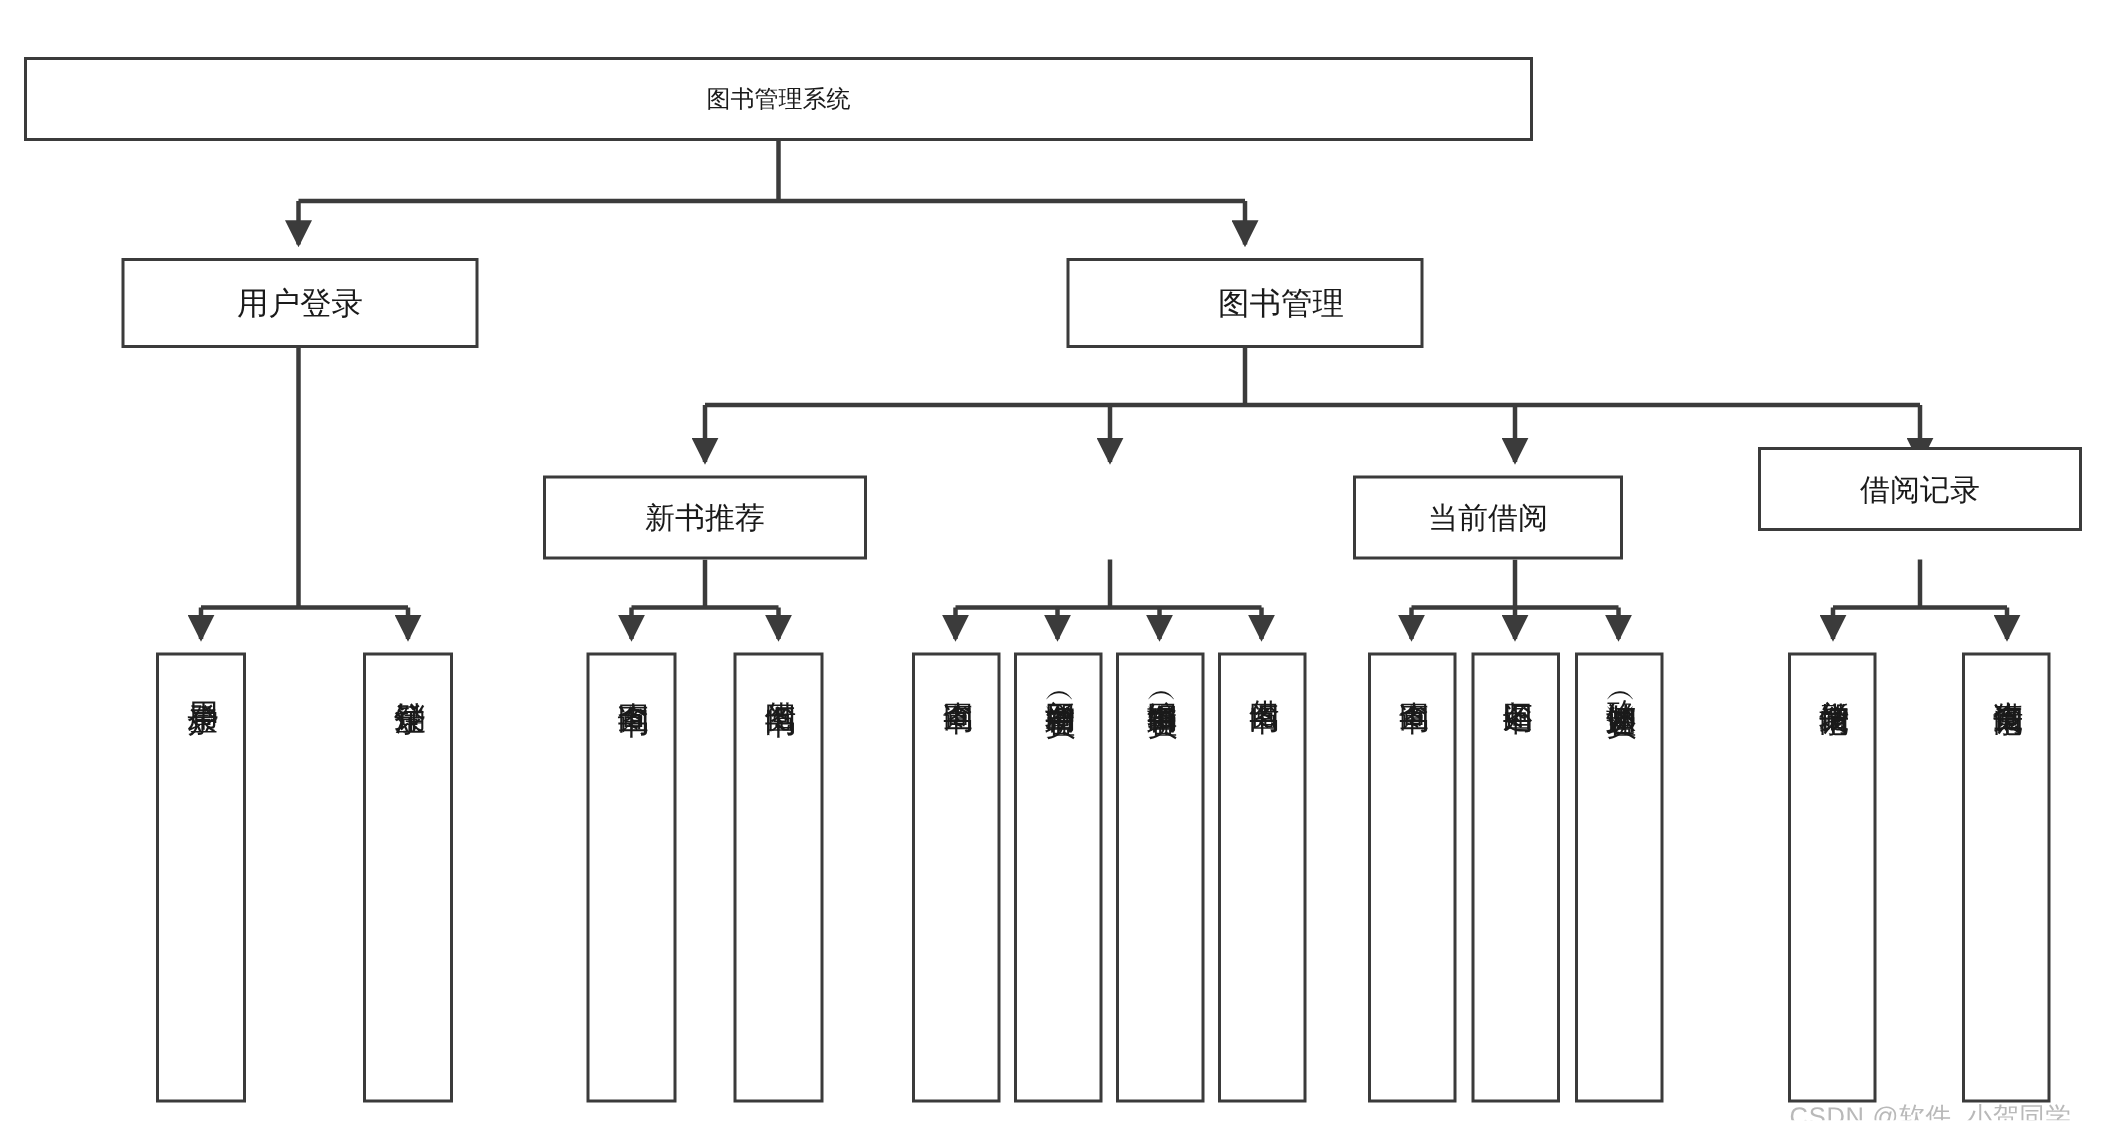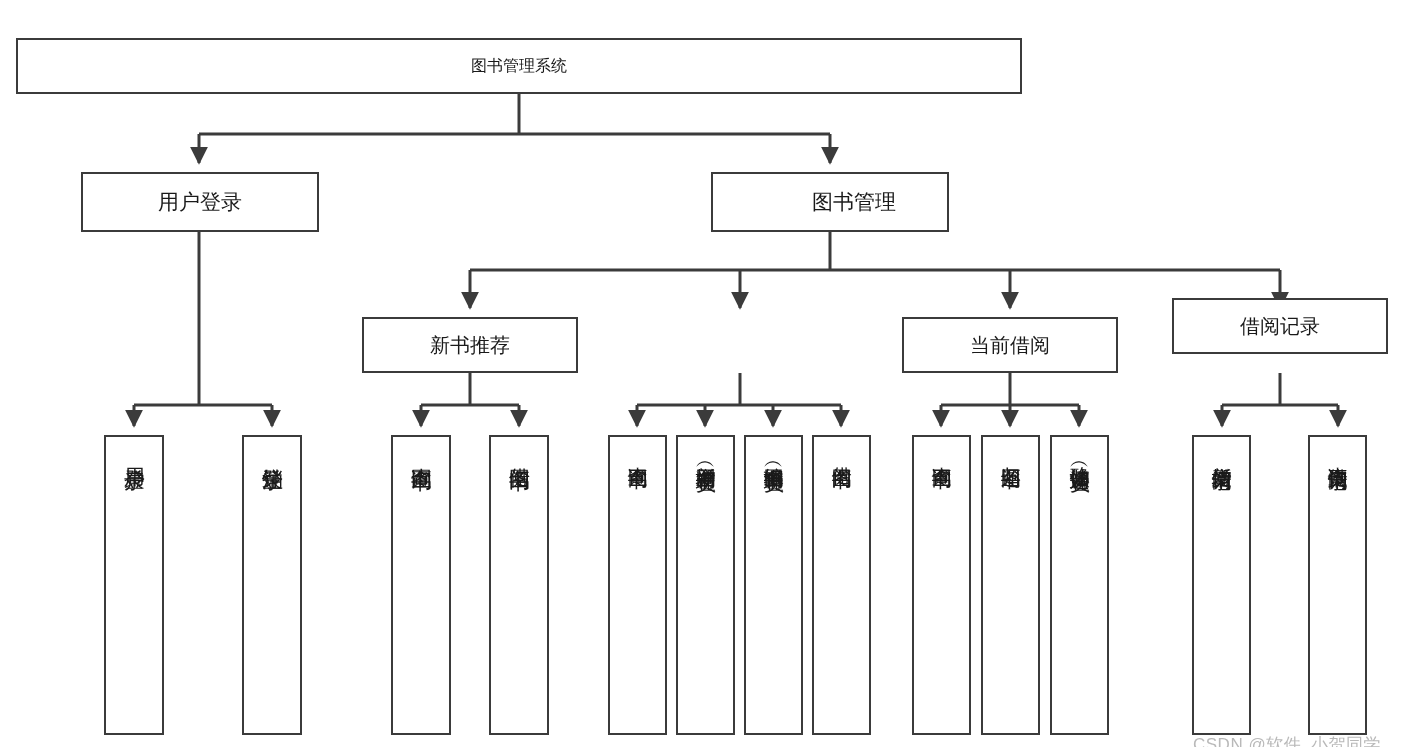--- a/index.html
+++ b/index.html
@@ -128,21 +128,21 @@
 
   <div class="node root" style="left:16px; top:14px; width:1006px; height:56px;">图书管理系统</div>
 
   <div class="node lvl2" style="left:81px; top:172px; width:238px; height:60px;">用户登录</div>
 
   <div class="node lvl2" style="left:711px; top:172px; width:238px; height:60px;padding-left:48px;">图书管理</div>
 
   <div class="node lvl3" style="left:362px; top:317px; width:216px; height:56px;">新书推荐</div>
 
 
-  <div class="node lvl3" style="left:902px; top:317px; width:216px; height:56px;font-family:Liberation Mono, monospace;">当前借阅</div>
+  <div class="node lvl3" style="left:902px; top:317px; width:180px; height:56px;font-family:Liberation Mono, monospace;">当前借阅</div>
 
   <div class="node lvl3" style="left:1172px; top:298px; width:216px; height:56px;">借阅记录</div>
 
   <div class="node leaf leaf-wide" style="left:104px; top:435px; width:60px; height:300px;">
     <span class="vlabel">用户登录</span>
   </div>
   <div class="node leaf leaf-wide" style="left:242px; top:435px; width:60px; height:300px;">
     <span class="vlabel">注销登录</span>
   </div>
 

